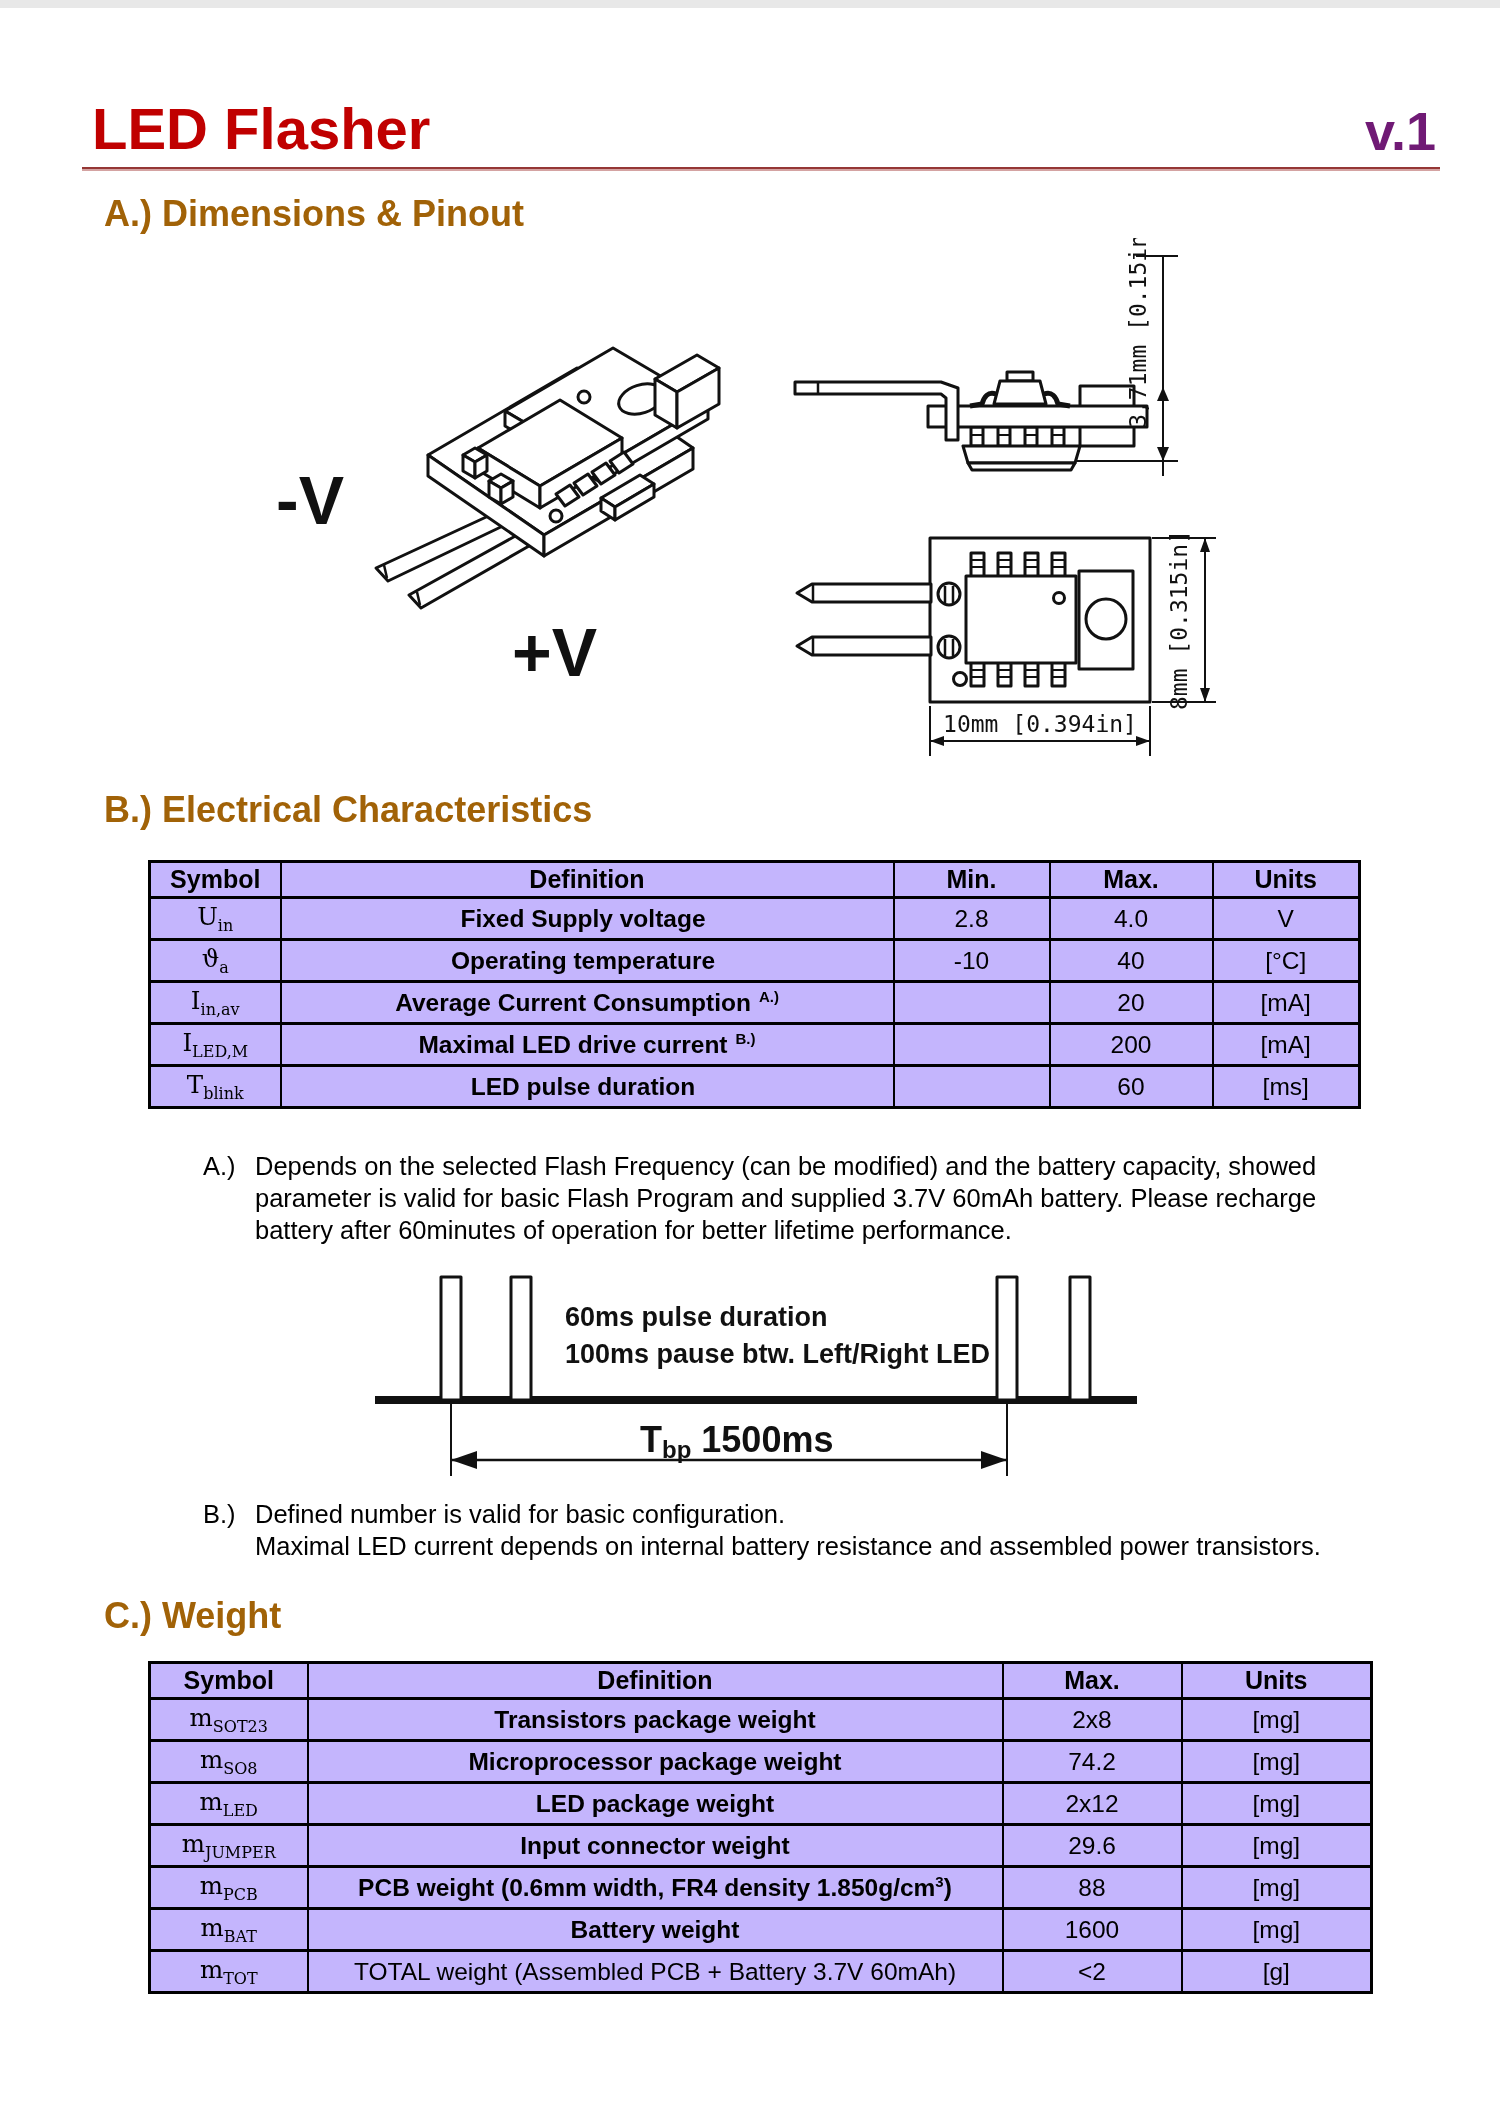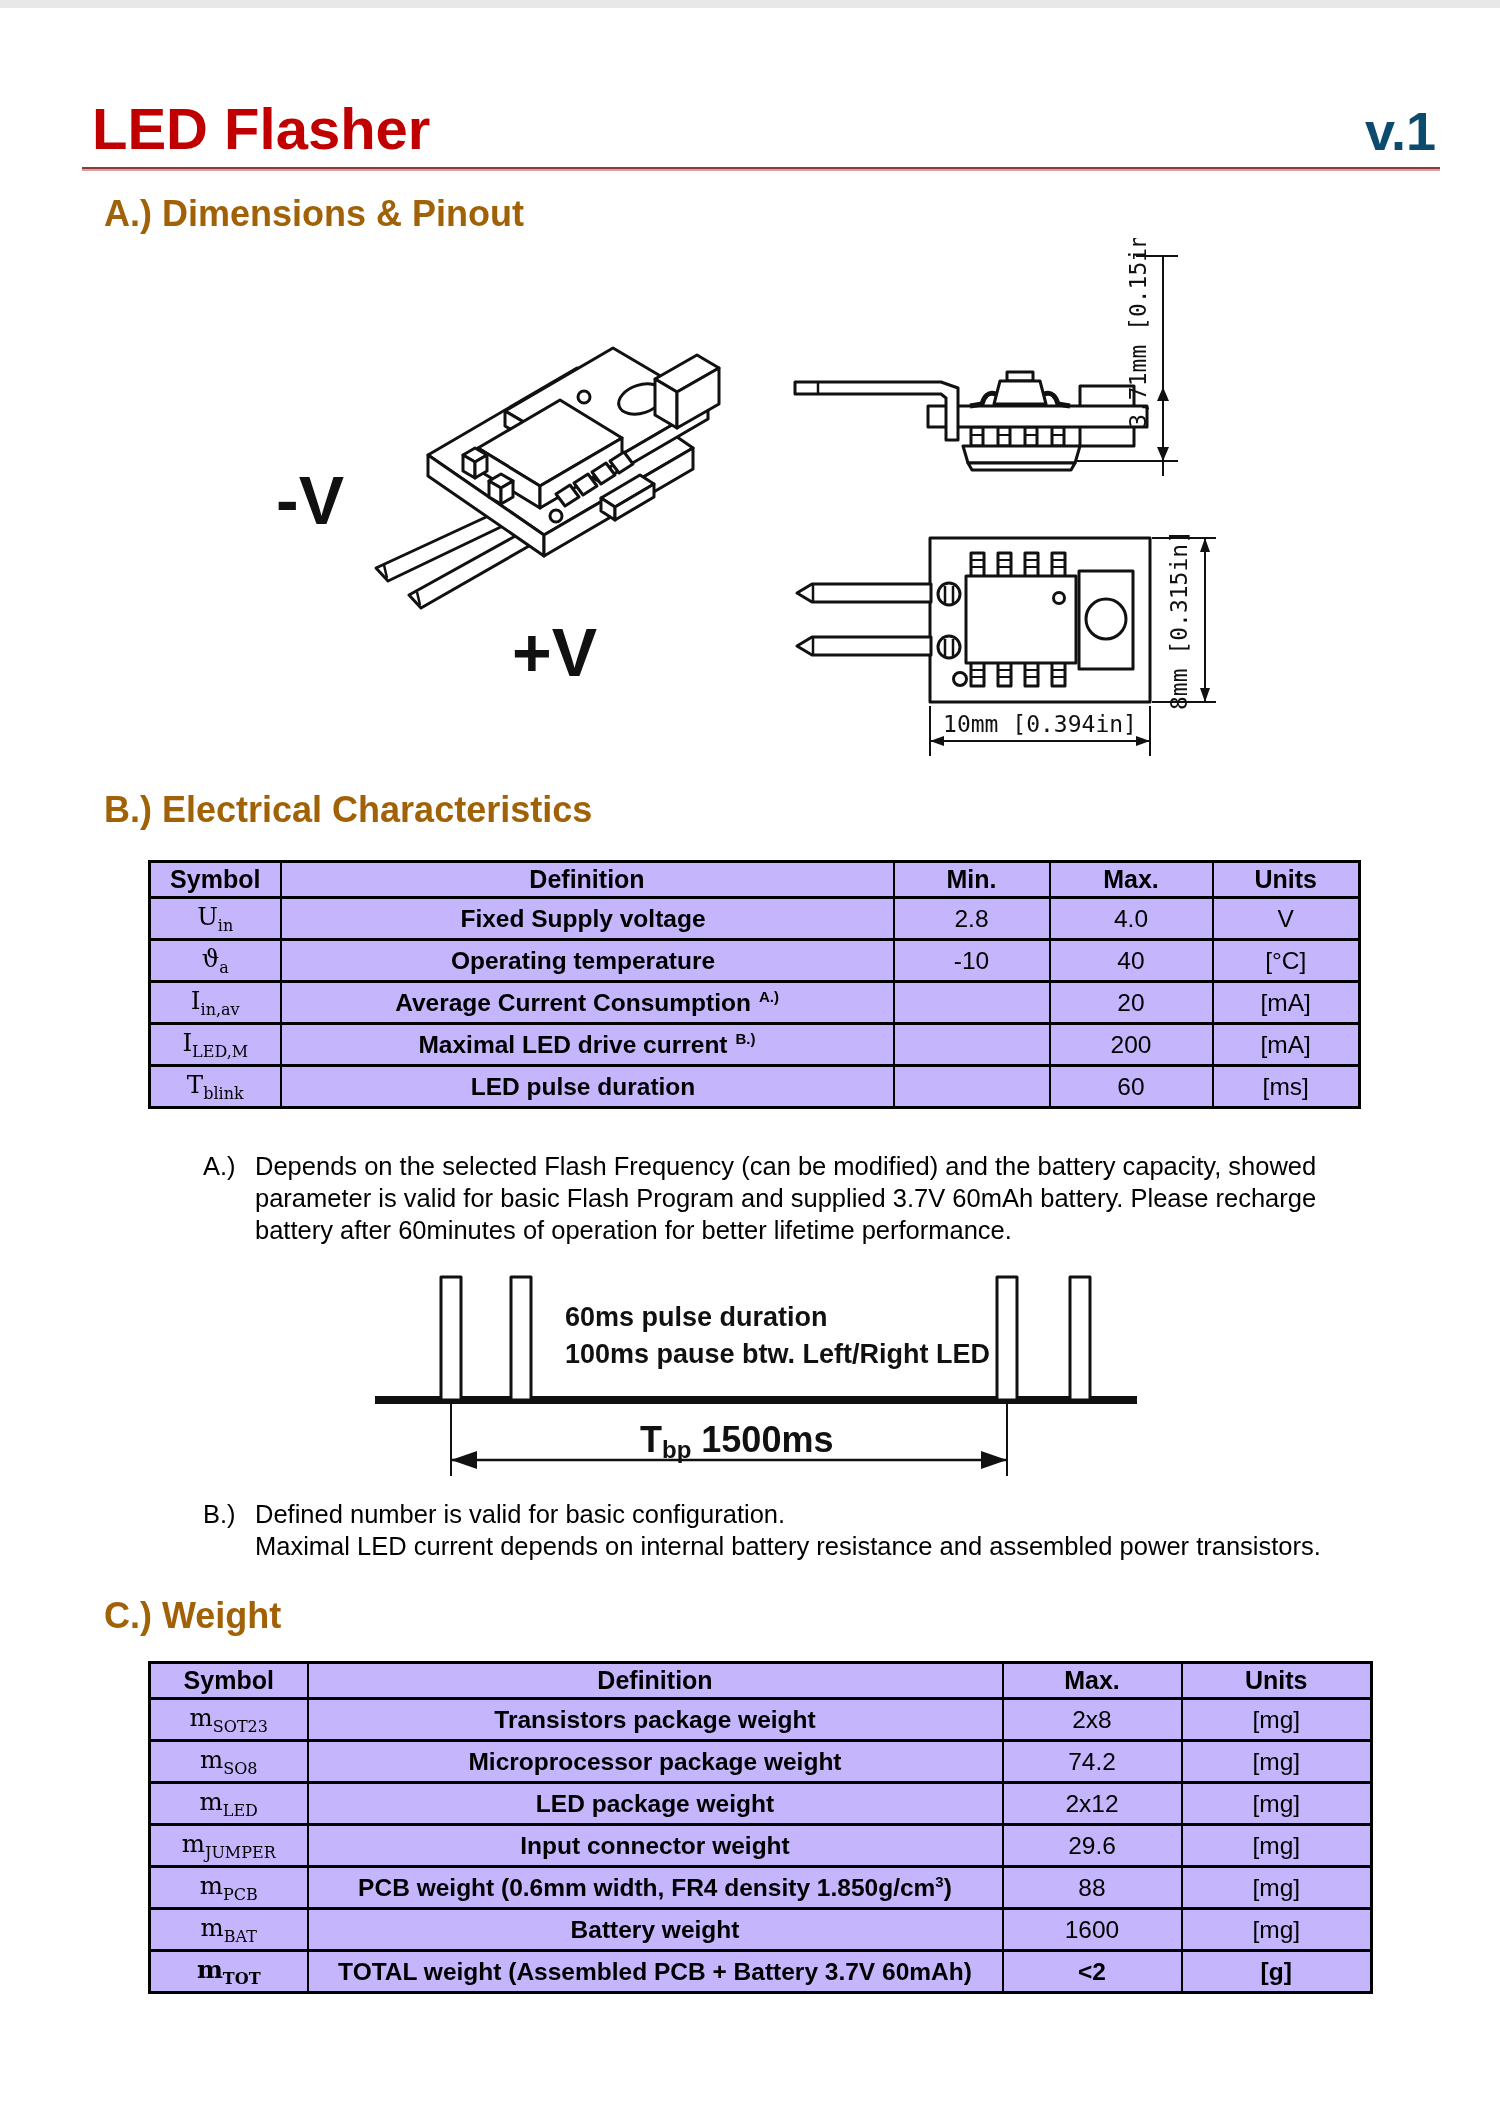--- a/index.html
+++ b/index.html
@@ -7,21 +7,21 @@
     position:relative; width:1500px; height:2121px; margin:8px auto;
     background:#ffffff; overflow:hidden;
     font-family:"Liberation Sans", sans-serif; color:#000;
   }
   
   .titlebar {
     position:absolute; left:92px; right:64px; top:94px; height:56px;
     display:flex; justify-content:space-between; align-items:flex-end;
   }
   .doc-title  { font-size:58px; font-weight:bold; color:#C00000; line-height:1; }
-  .doc-version{ font-size:54px; font-weight:bold; color:#0c4a6e; line-height:1; }
+  .doc-version{ font-size:54px; font-weight:bold; color:#701a75; line-height:1; }
   .rule {
     position:absolute; left:82px; right:60px; top:159px; height:2px;
     background:#953735; border-bottom:2px solid #d4a3a2;
   }
   .sec-heading {
     position:absolute; left:104px; font-size:36px; font-weight:bold;
     color:#a16207; line-height:1.1; white-space:nowrap;
   }
   #secA { top:186px; }
   #secB { top:782px; }
@@ -36,21 +36,21 @@
     border:2px solid #000; border-top-width:3px; border-bottom-width:3px;
     overflow:hidden; white-space:nowrap; padding:0;
   }
   table.data th { font-size:25px; font-weight:bold; text-align:center; height:33px; }
   table.data td { font-size:24.5px; text-align:center; height:39px; }
   td.sym { font-family:"DejaVu Serif", serif; font-size:27px; }
   td.sym sub { font-size:16px;text-align:right; }
   td.def { text-align:left; padding-left:10px;font-weight:bold; }
   sup.fn  { font-size:15px; margin-left:8px; }
   sup.exp { font-size:15px; }
-  tr.total-row td { font-weight:bold; }
+  tr.total-row td { font-weight:normal; }
   #elecTable   { left:148px; top:852px;  width:1210px; }
   #weightTable { left:148px; top:1653px; width:1222px; }
 
   
   .footnote { position:absolute; left:203px; display:flex; font-size:25.5px; line-height:32px; color:#000; }
   .footnote .fn-label { width:52px; flex:none; }
   #footA { top:1142px; }
   #footB { top:1490px; }
 
   

